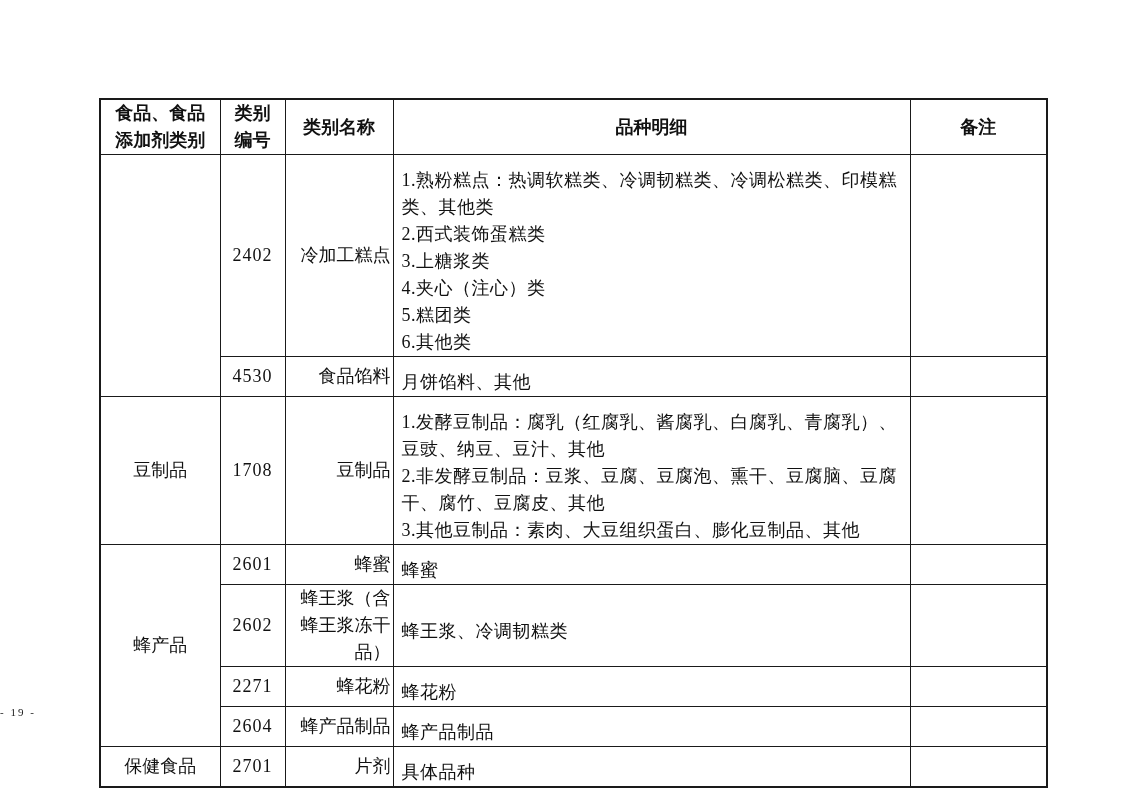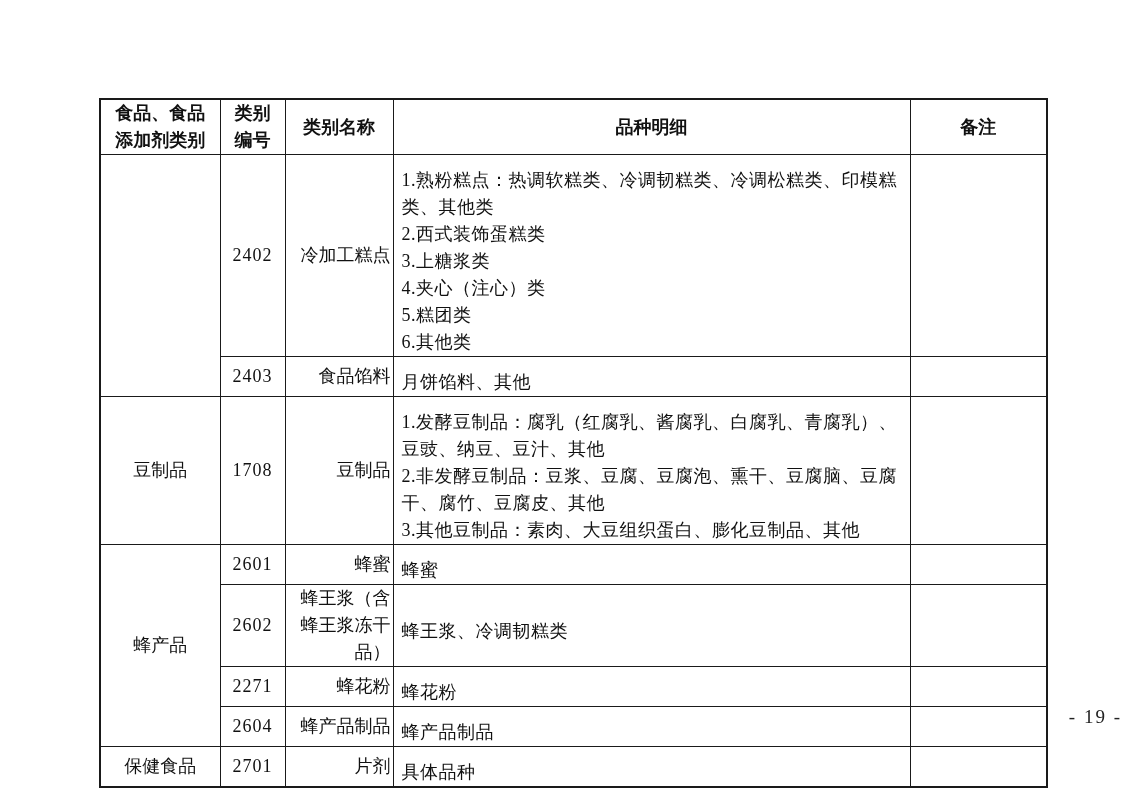--- a/index.html
+++ b/index.html
@@ -43,22 +43,22 @@
     padding: 12px 6px 0 8px;
     letter-spacing: 0.5px;
     line-break: normal;
   }
   td.remark { text-align: center; }
 
   .footer {
     position: absolute;
     left: 0; top: 706px;
     width: 1122px;
-    text-align: right;
-    font-size: 19px;
+    text-align: left;
+    font-size: 11px;
     letter-spacing: 2px;
     color: #222;
   }
 </style>
 </head>
 <body>
 
 <div class="page">
 
   <table class="catalog">
@@ -87,21 +87,21 @@
       <td class="name">冷加工糕点</td>
       <td class="detail">1.熟粉糕点：热调软糕类、冷调韧糕类、冷调松糕类、印模糕类、其他类
 2.西式装饰蛋糕类
 3.上糖浆类
 4.夹心（注心）类
 5.糕团类
 6.其他类</td>
       <td class="remark"></td>
     </tr>
     <tr style="height:27px">
-      <td class="code">2403</td>
+      <td class="code">4530</td>
       <td class="name">食品馅料</td>
       <td class="detail">月饼馅料、其他</td>
       <td class="remark"></td>
     </tr>
 
     <tr style="height:132px">
       <td class="cat">豆制品</td>
       <td class="code">1708</td>
       <td class="name">豆制品</td>
       <td class="detail">1.发酵豆制品：腐乳（红腐乳、酱腐乳、白腐乳、青腐乳）、豆豉、纳豆、豆汁、其他

